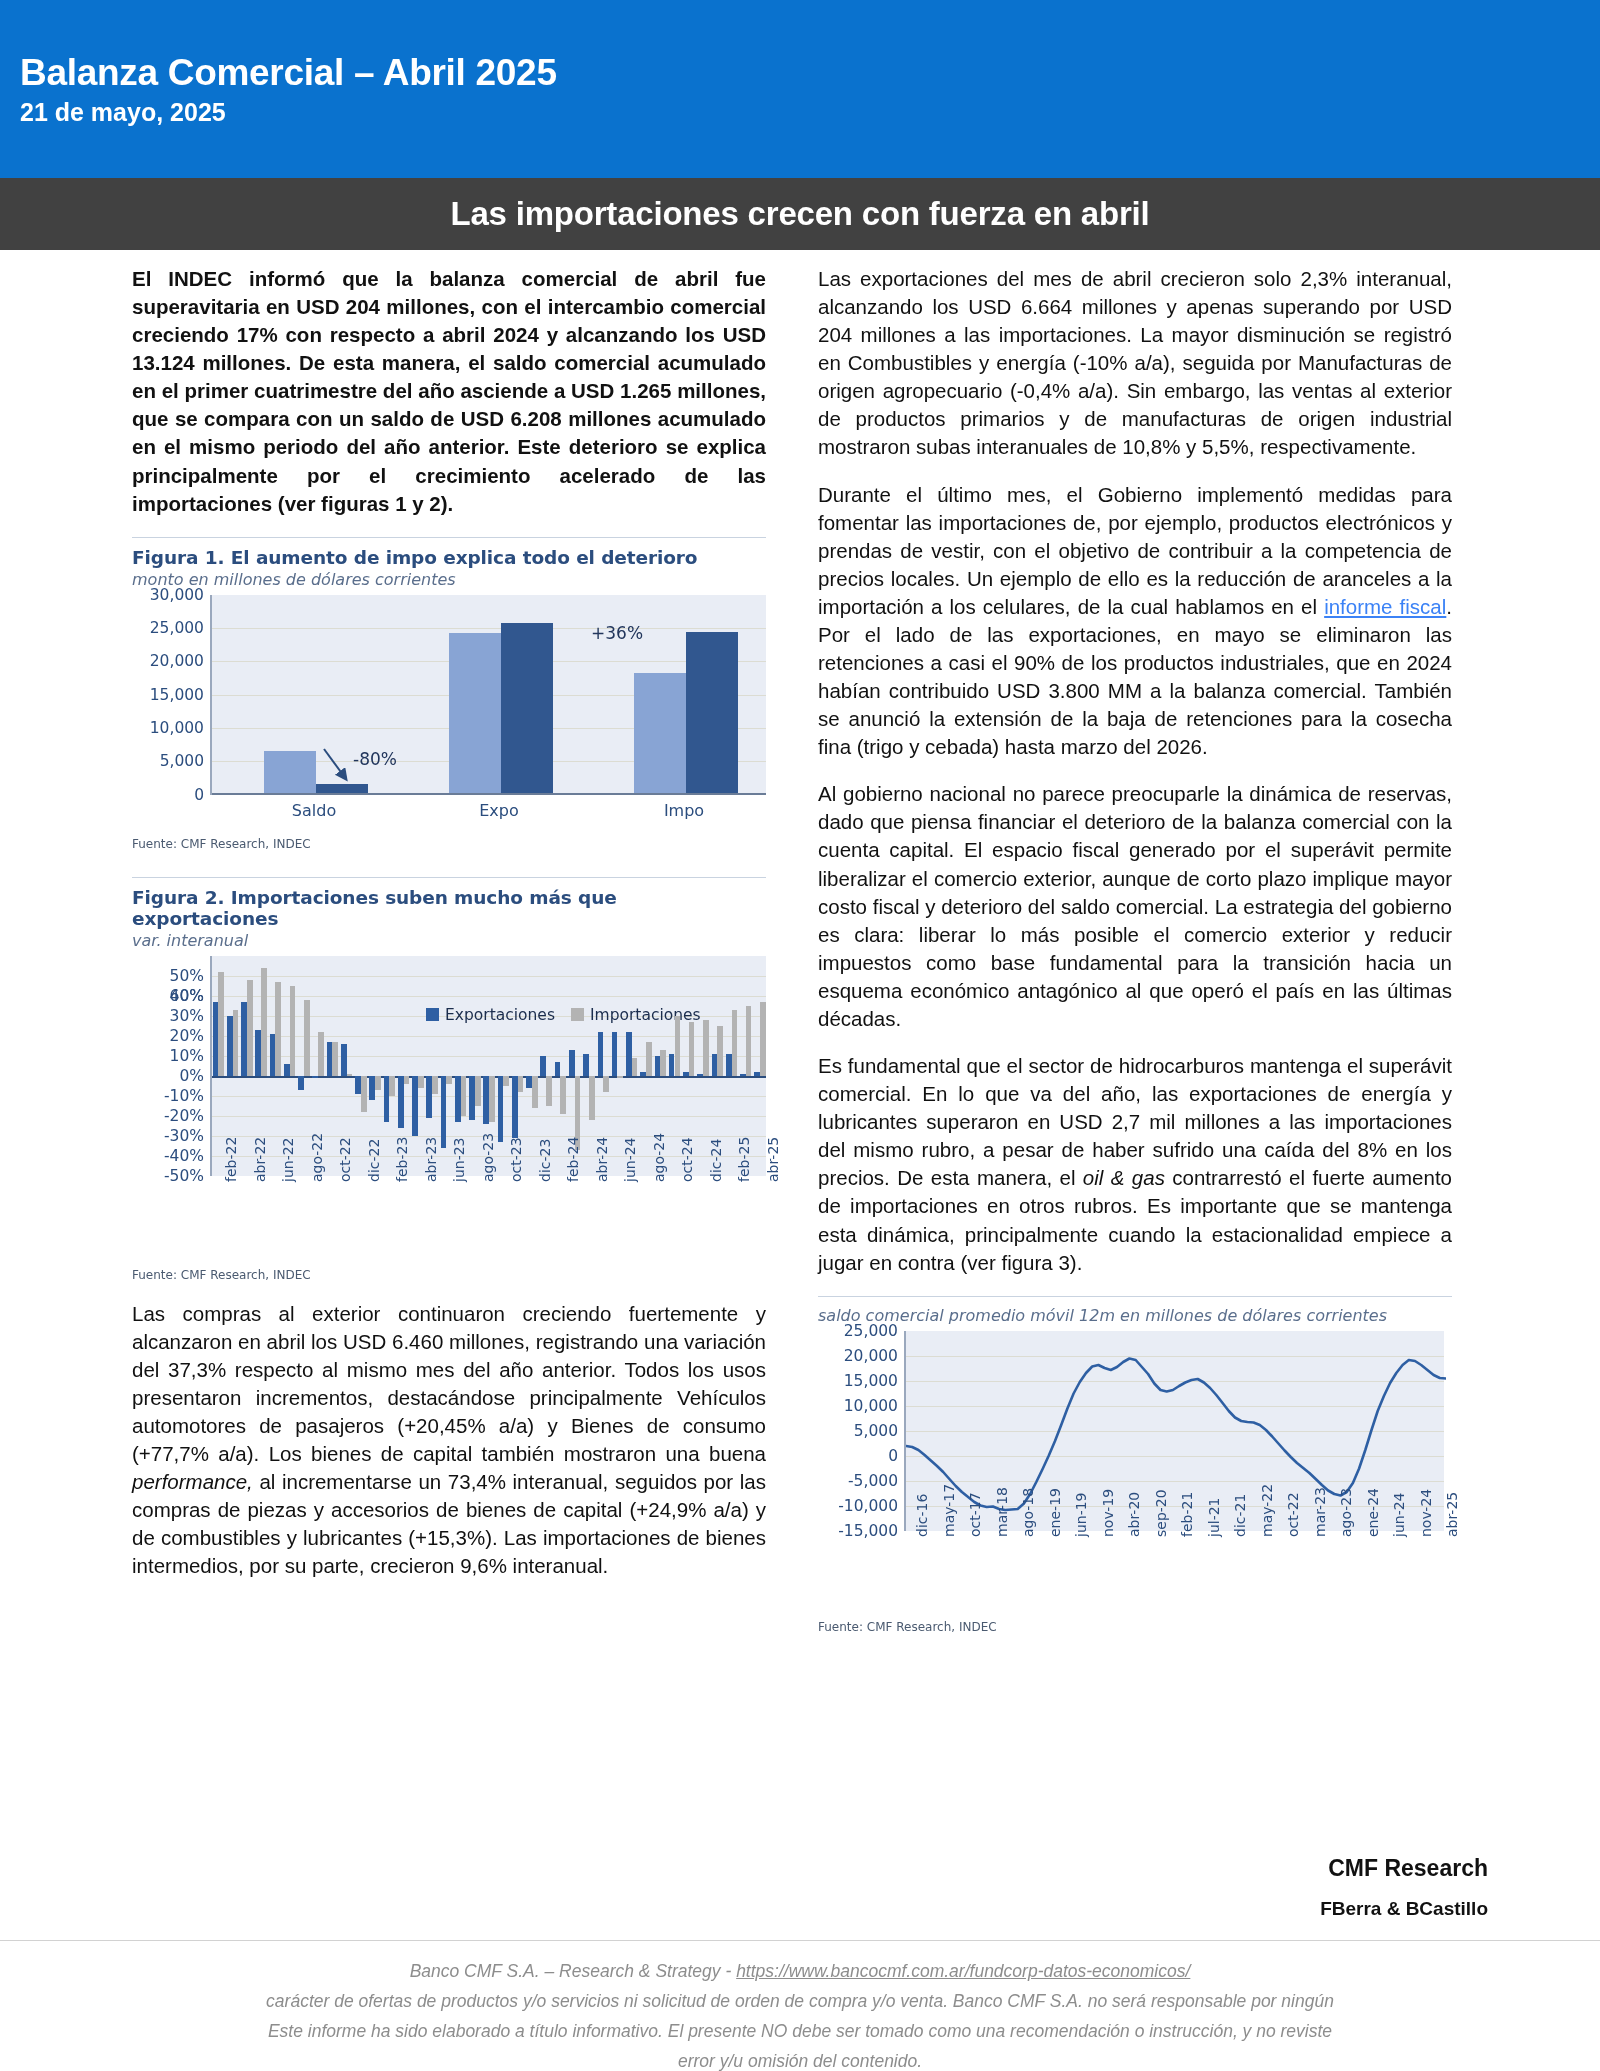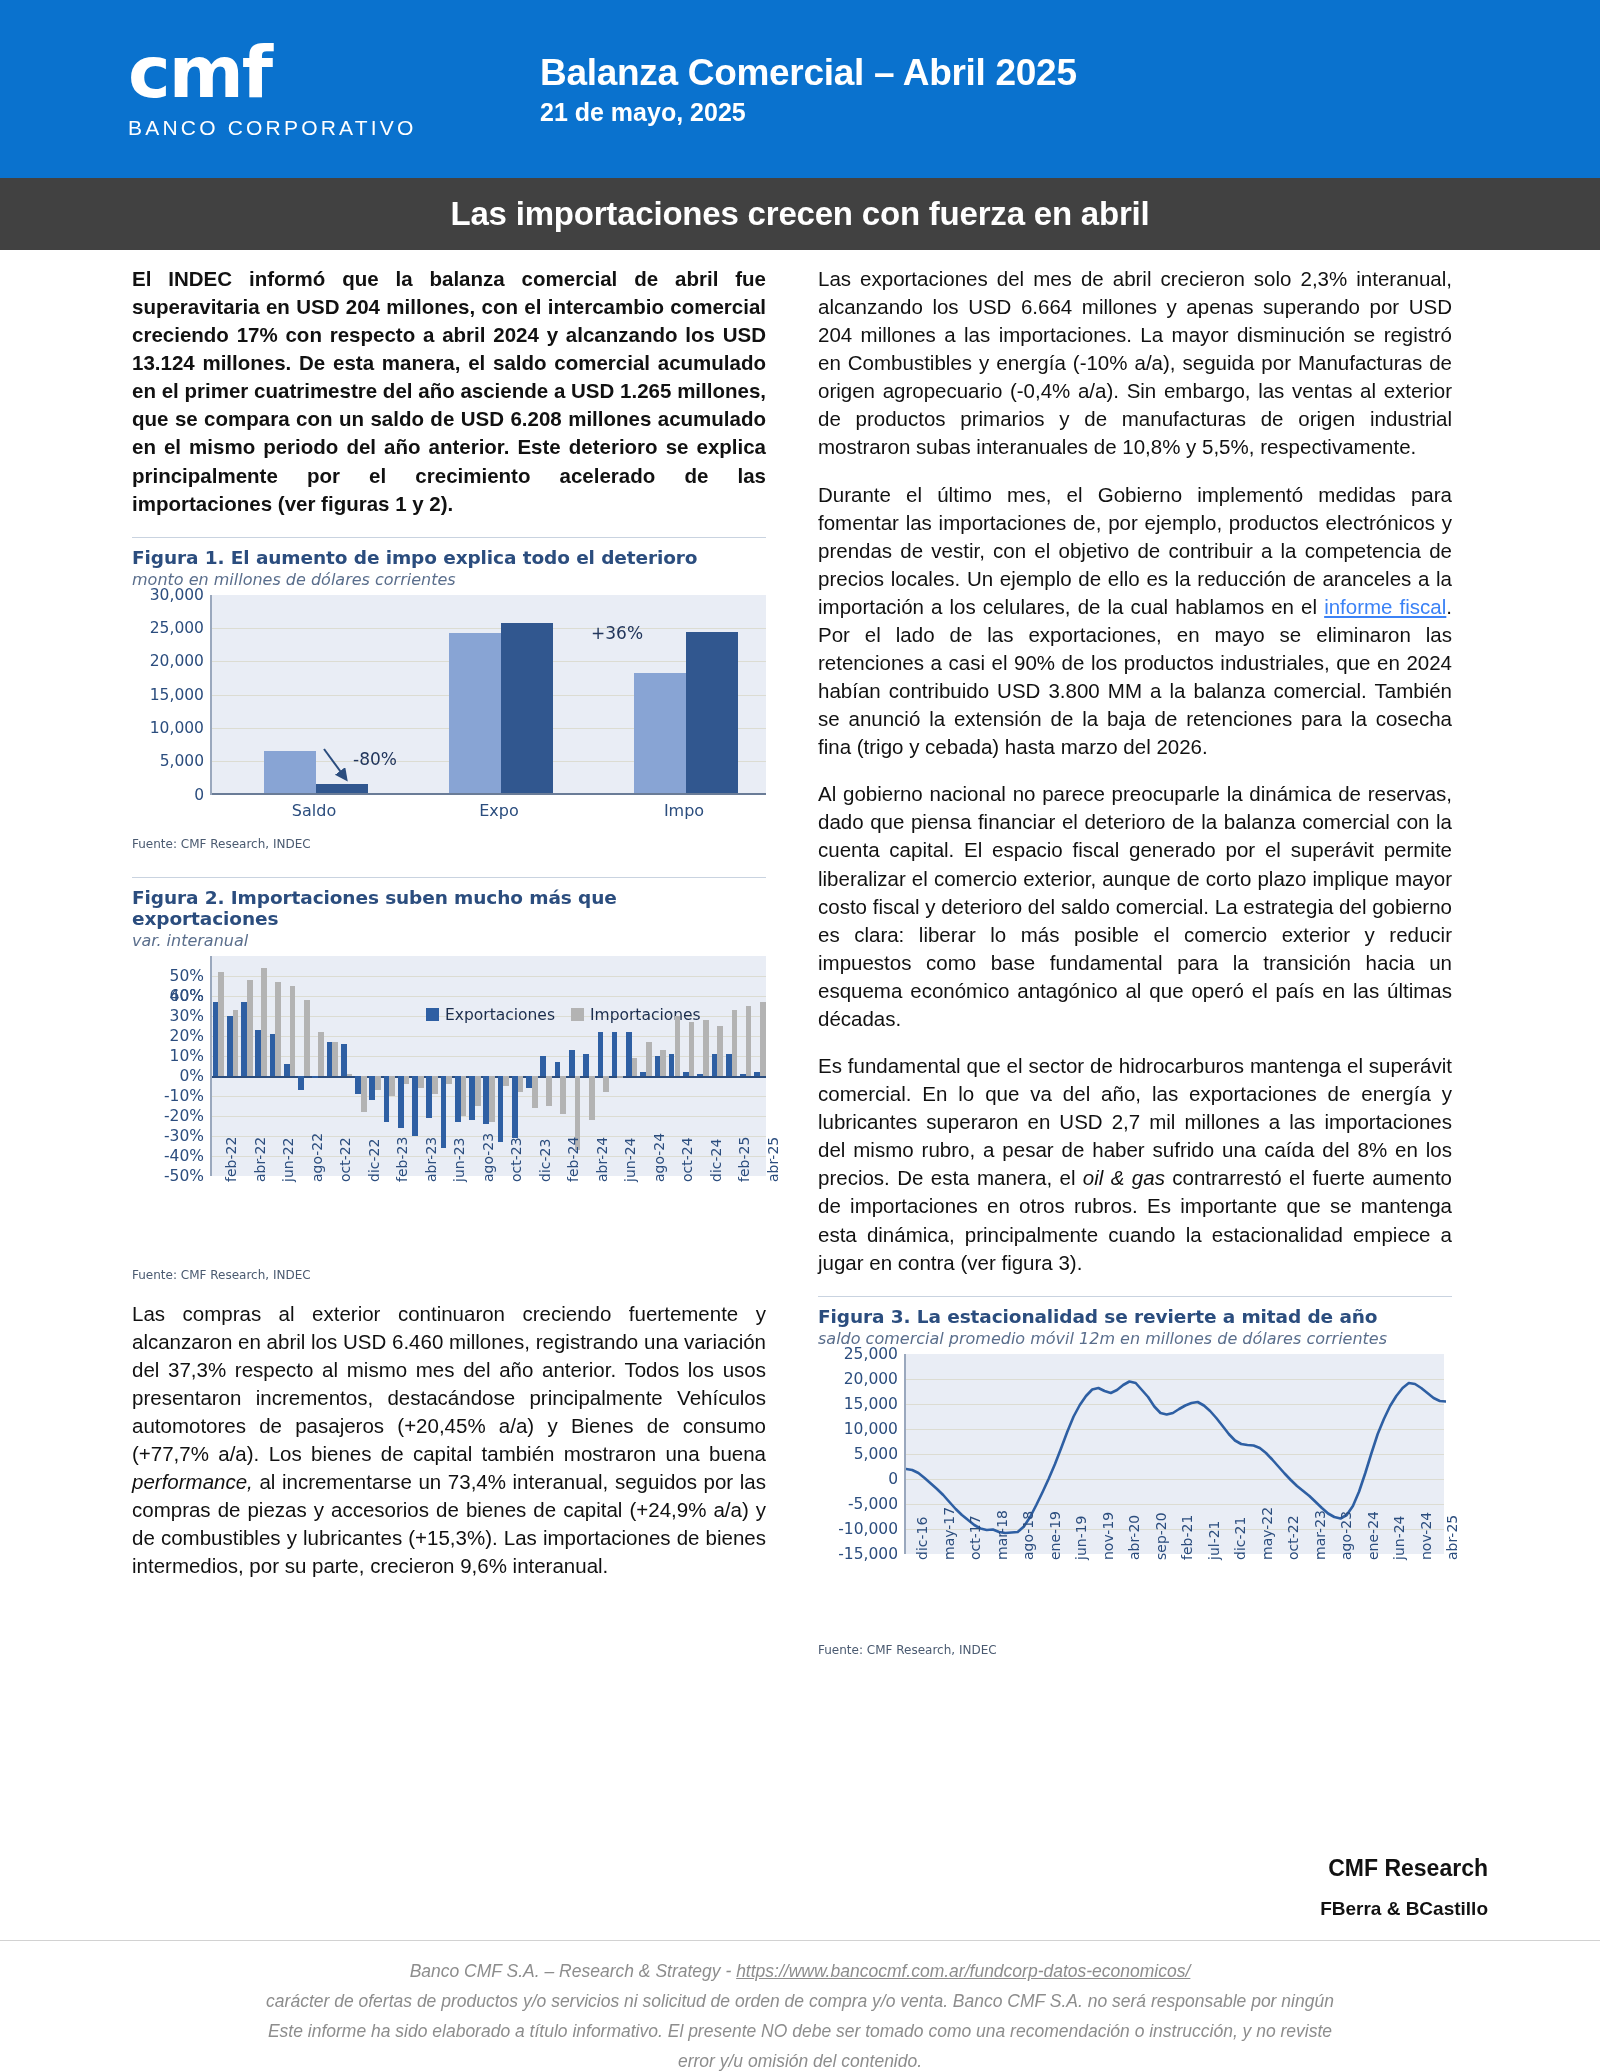--- a/index.html
+++ b/index.html
@@ -161,24 +161,20 @@
     margin: 0 0 5px 0;
     font-size: 17.5px; font-style: italic; color: #8d8d8d;
     line-height: 1.42;
   }
   .footer .flink { color: #8d8d8d; text-decoration: underline; }
 </style>
 </head>
 <body>
 
 <div class="header-band">
-  <div class="logo-block">
-    <div class="logo-mark">cmf</div>
-    <div class="logo-sub">BANCO CORPORATIVO</div>
-  </div>
   <div class="header-titles">
     <div class="header-title">Balanza Comercial – Abril 2025</div>
     <div class="header-date">21 de mayo, 2025</div>
   </div>
 </div>
 
 <div class="headline-bar">
   <div class="headline-text">Las importaciones crecen con fuerza en abril</div>
 </div>
 
@@ -396,21 +392,20 @@
       <p class="body">Las exportaciones del mes de abril crecieron solo 2,3% interanual, alcanzando los USD 6.664 millones y apenas superando por USD 204 millones a las importaciones. La mayor disminución se registró en Combustibles y energía (-10% a/a), seguida por Manufacturas de origen agropecuario (-0,4% a/a). Sin embargo, las ventas al exterior de productos primarios y de manufacturas de origen industrial mostraron subas interanuales de 10,8% y 5,5%, respectivamente.</p>
 
       <p class="body"><span>Durante el último mes, el Gobierno implementó medidas para fomentar las importaciones de, por ejemplo, productos electrónicos y prendas de vestir, con el objetivo de contribuir a la competencia de precios locales. Un ejemplo de ello es la reducción de aranceles a la importación a los celulares, de la cual hablamos en el </span><a class="lnk" href="#">informe fiscal</a><span>. Por el lado de las exportaciones, en mayo se eliminaron las retenciones a casi el 90% de los productos industriales, que en 2024 habían contribuido USD 3.800 MM a la balanza comercial. También se anunció la extensión de la baja de retenciones para la cosecha fina (trigo y cebada) hasta marzo del 2026.</span></p>
 
       <p class="body">Al gobierno nacional no parece preocuparle la dinámica de reservas, dado que piensa financiar el deterioro de la balanza comercial con la cuenta capital. El espacio fiscal generado por el superávit permite liberalizar el comercio exterior, aunque de corto plazo implique mayor costo fiscal y deterioro del saldo comercial. La estrategia del gobierno es clara: liberar lo más posible el comercio exterior y reducir impuestos como base fundamental para la transición hacia un esquema económico antagónico al que operó el país en las últimas décadas.</p>
 
       <p class="body"><span>Es fundamental que el sector de hidrocarburos mantenga el superávit comercial. En lo que va del año, las exportaciones de energía y lubricantes superaron en USD 2,7 mil millones a las importaciones del mismo rubro, a pesar de haber sufrido una caída del 8% en los precios. De esta manera, el </span><em>oil &amp; gas</em><span> contrarrestó el fuerte aumento de importaciones en otros rubros. Es importante que se mantenga esta dinámica, principalmente cuando la estacionalidad empiece a jugar en contra (ver figura 3).</span></p>
 
       <div class="figure" style="margin-top:4px;">
         <div class="fig-rule"></div>
-        <div class="fig-title">Figura 3. La estacionalidad se revierte a mitad de año</div>
         <div class="fig-sub">saldo comercial promedio móvil 12m en millones de dólares corrientes</div>
 
         <div class="chart" style="height:285px;">
           <div class="yaxis" style="height:200px; width:86px;">
             <div class="ytick" style="top:0px;">25,000</div>
             <div class="ytick" style="top:25px;">20,000</div>
             <div class="ytick" style="top:50px;">15,000</div>
             <div class="ytick" style="top:75px;">10,000</div>
             <div class="ytick" style="top:100px;">5,000</div>
             <div class="ytick" style="top:125px;">0</div>

